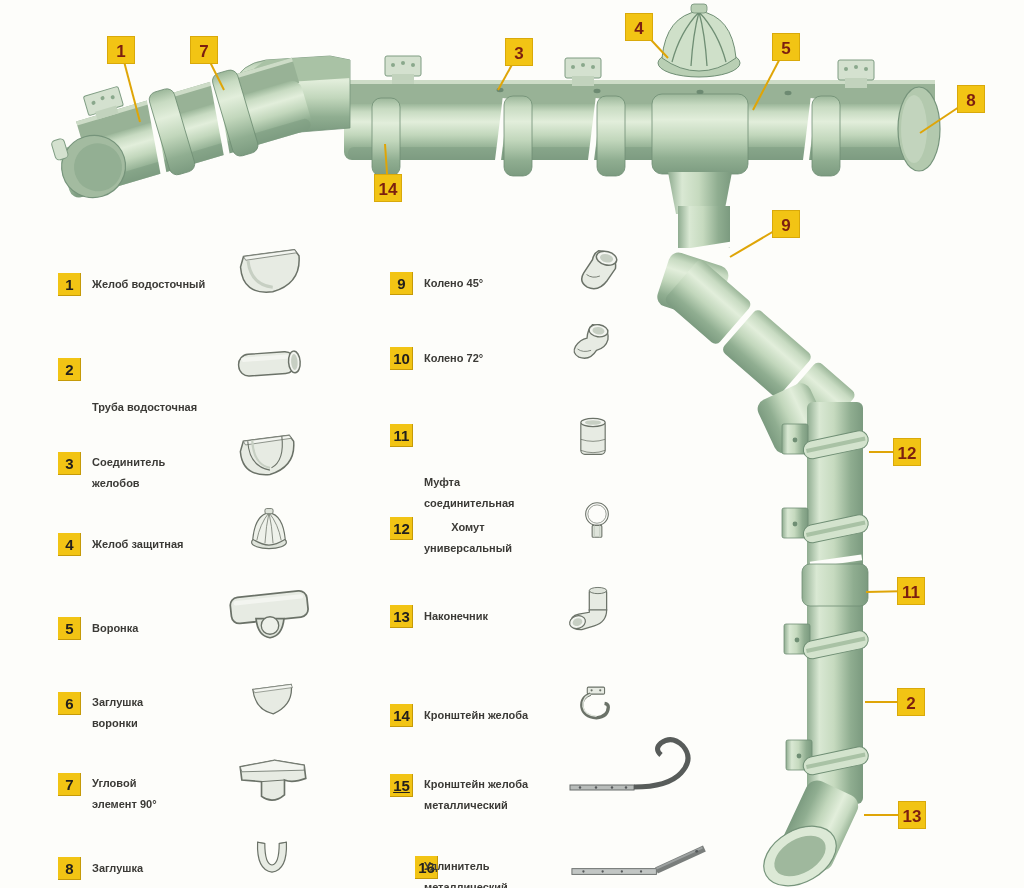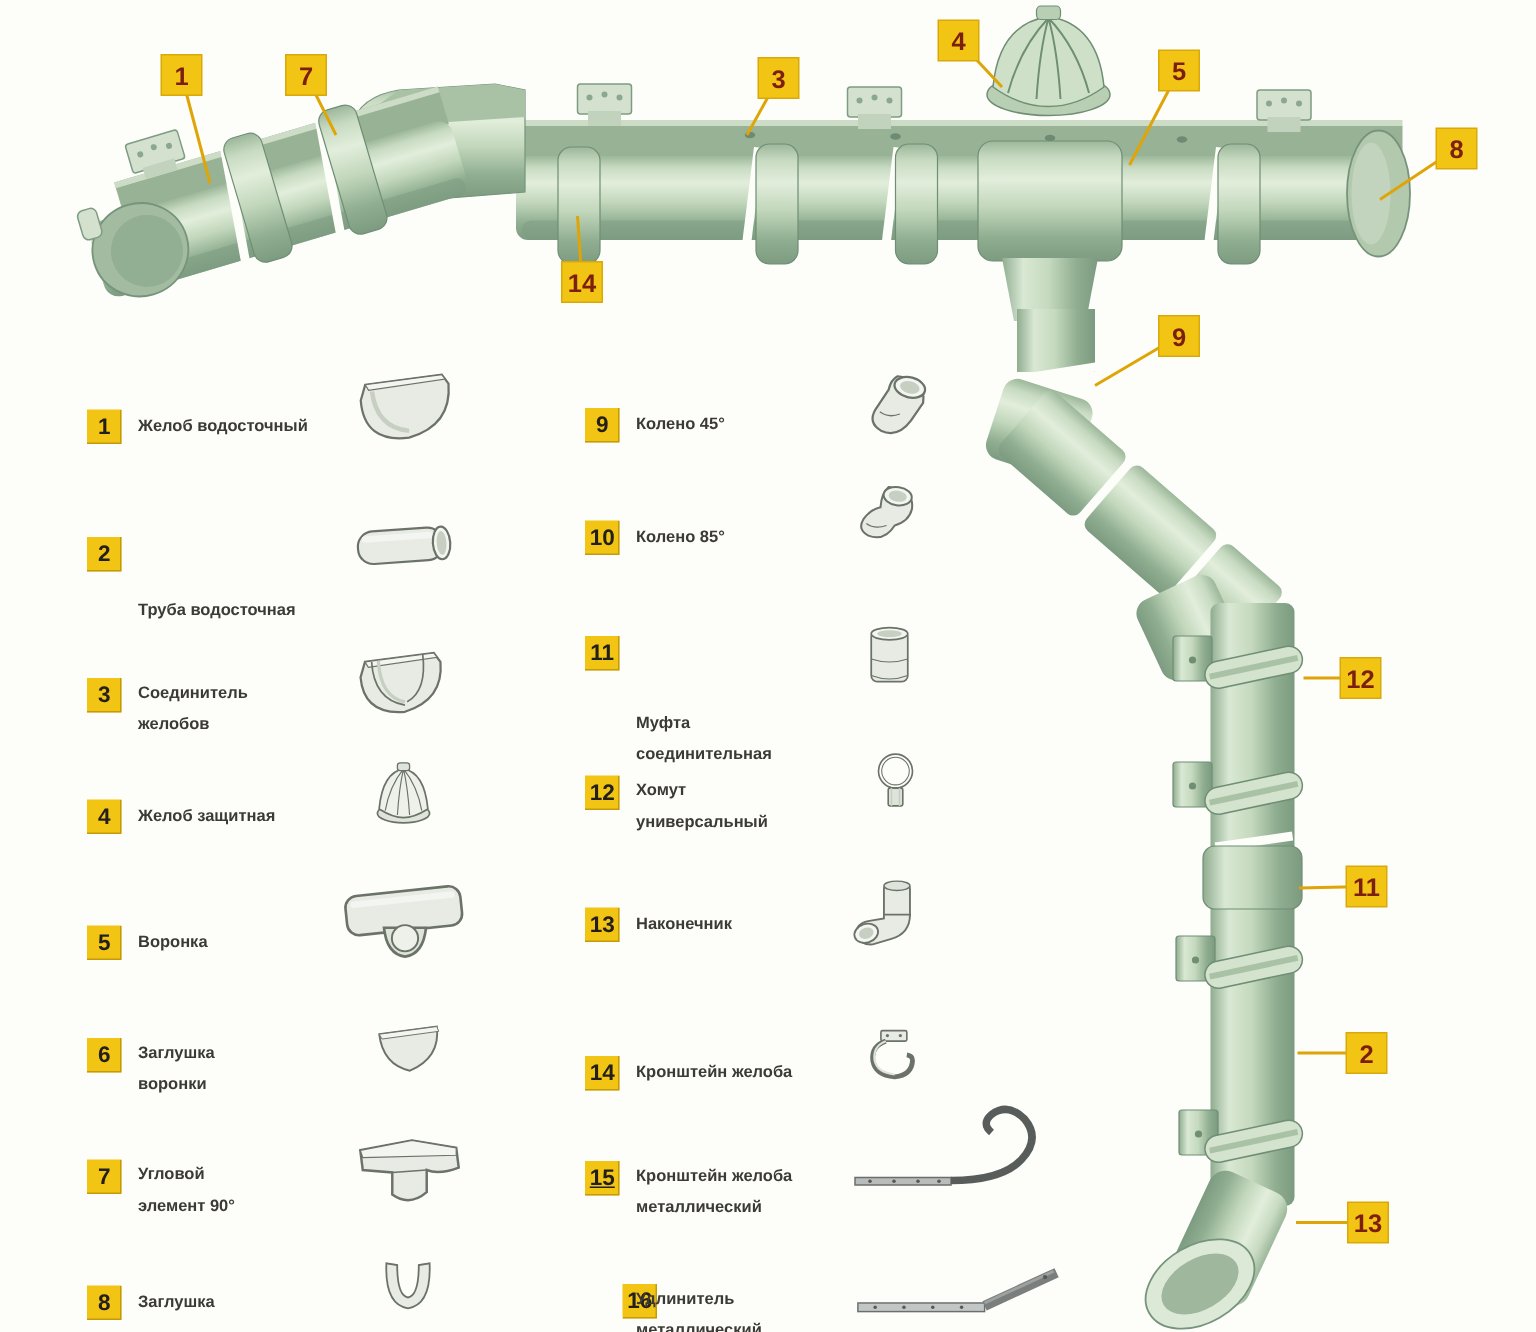--- a/index.html
+++ b/index.html
@@ -308,35 +308,35 @@
       </svg>
     <div class="legend-row">
       <div class="lbadge" style="left: 390px; top: 272px;">9</div>
       <div class="lbl" style="left: 424px; top: 273px;">Колено 45°</div>
     </div>
   <svg class="thumb" width="74" height="60" style="left: 554px; top: 246px;">
         <use href="#icon-elbow-45"></use>
       </svg>
     <div class="legend-row">
       <div class="lbadge" style="left: 390px; top: 347px;">10</div>
-      <div class="lbl" style="left: 424px; top: 348px;">Колено 85°</div>
+      <div class="lbl" style="left: 424px; top: 348px;">Колено 72°</div>
     </div>
   <svg class="thumb" width="78" height="54" style="left: 548px; top: 322px;">
         <use href="#icon-elbow-72"></use>
       </svg>
     <div class="legend-row">
       <div class="lbadge" style="left: 390px; top: 424px;">11</div>
       <div class="lbl" style="left: 424px; top: 424px; margin-top: 48px;">Муфта<br>соединительная</div>
     </div>
   <svg class="thumb" width="58" height="74" style="left: 564px; top: 400px;">
         <use href="#icon-coupler-sleeve"></use>
       </svg>
     <div class="legend-row">
       <div class="lbadge" style="left: 390px; top: 517px;">12</div>
-      <div class="lbl" style="left: 424px; top: 517px;">Хомут<br>универсальный</div>
+      <div class="lbl" style="left: 424px; top: 517px; text-align: center;">Хомут<br>универсальный</div>
     </div>
   <svg class="thumb" width="54" height="64" style="left: 570px; top: 488px;">
         <use href="#icon-universal-clamp"></use>
       </svg>
     <div class="legend-row">
       <div class="lbadge" style="left: 390px; top: 605px;">13</div>
       <div class="lbl" style="left: 424px; top: 606px; text-align: right;">Наконечник</div>
     </div>
   <svg class="thumb" width="62" height="86" style="left: 562px; top: 568px;">
         <use href="#icon-outlet-tip"></use>

